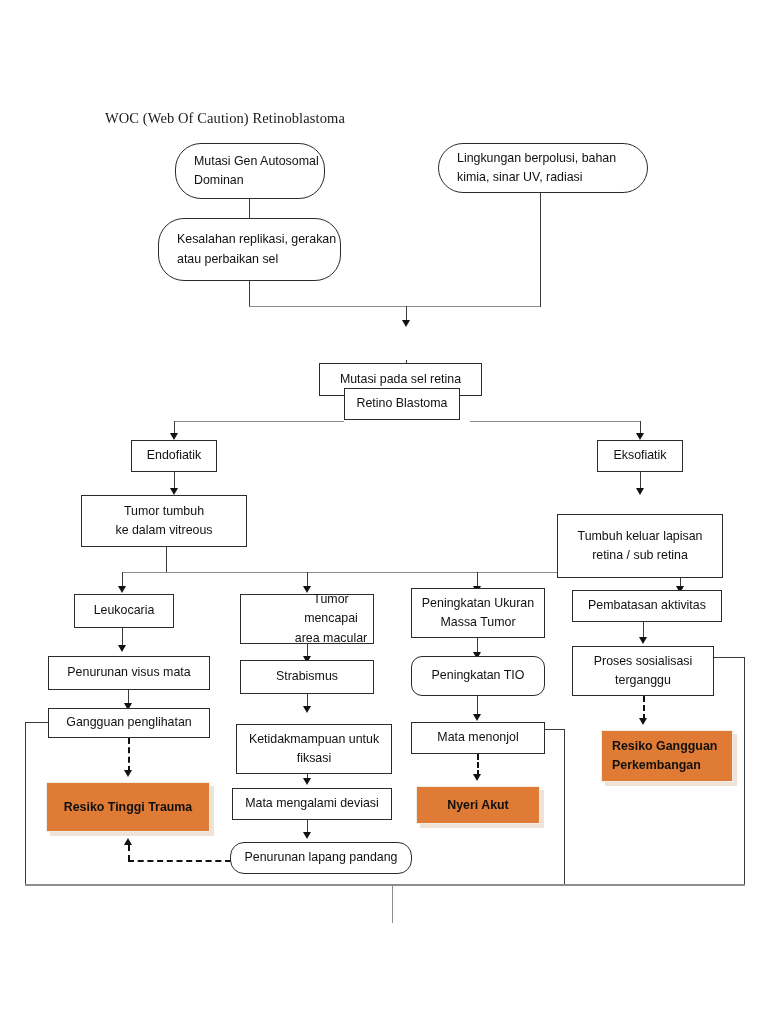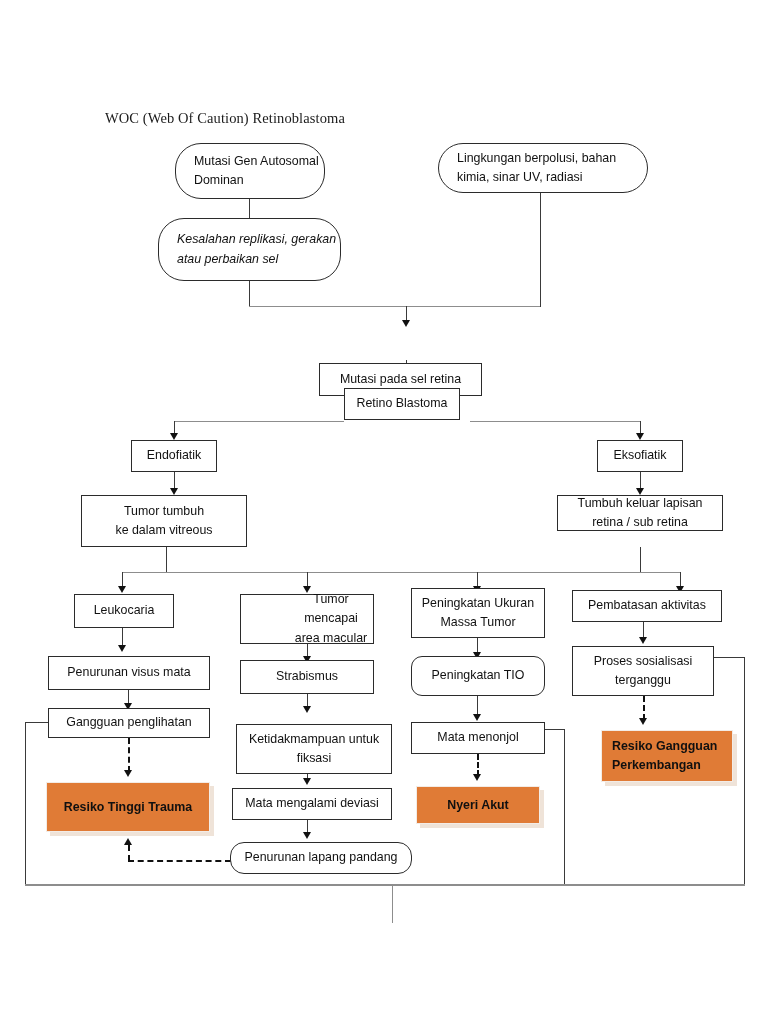--- a/index.html
+++ b/index.html
@@ -104,21 +104,21 @@
   <div class="node left" style="left:175px;top:143px;width:150px;height:56px;">
     <span class="tx">Mutasi Gen Autosomal<br>Dominan</span>
   </div>
 
   <div class="node left" style="left:438px;top:143px;width:210px;height:50px;">
     <span class="tx">Lingkungan berpolusi, bahan<br>kimia, sinar UV, radiasi</span>
   </div>
 
   <div class="ln v" style="left:249px;top:199px;height:19px;"></div>
 
-  <div class="node left" style="left:158px;top:218px;width:183px;height:63px;font-style:italic;">
+  <div class="node left" style="left:158px;top:218px;width:183px;height:63px;">
     <span class="tx">Kesalahan replikasi, gerakan<br>atau  perbaikan sel</span>
   </div>
 
   <div class="ln v" style="left:249px;top:281px;height:26px;"></div>
 
   <div class="ln h grey" style="left:249px;top:306px;width:292px;"></div>
 
   <div class="ln v" style="left:540px;top:193px;height:114px;"></div>
 
   <div class="ln v" style="left:406px;top:306px;height:16px;"></div>
@@ -150,21 +150,21 @@
   </div>
 
   <div class="ln v" style="left:174px;top:472px;height:18px;"></div>
   <div class="ar-d" style="left:170px;top:488px;"></div>
   <div class="ln v" style="left:640px;top:472px;height:18px;"></div>
   <div class="ar-d" style="left:636px;top:488px;"></div>
 
   <div class="node center" style="left:81px;top:495px;width:166px;height:52px;">
     <span class="tx">Tumor tumbuh<br>ke dalam vitreous</span>
   </div>
-  <div class="node center" style="left:557px;top:495px;width:166px;height:36px;">
+  <div class="node center" style="left:557px;top:514px;width:166px;height:64px;">
     <span class="tx">Tumbuh keluar lapisan<br>retina / sub retina</span>
   </div>
 
   <div class="ln v" style="left:166px;top:547px;height:26px;"></div>
   <div class="ln v" style="left:640px;top:547px;height:26px;"></div>
   <div class="ln h grey" style="left:122px;top:572px;width:558px;"></div>
 
   <div class="ln v" style="left:122px;top:572px;height:16px;"></div>
   <div class="ar-d" style="left:118px;top:586px;"></div>
 

